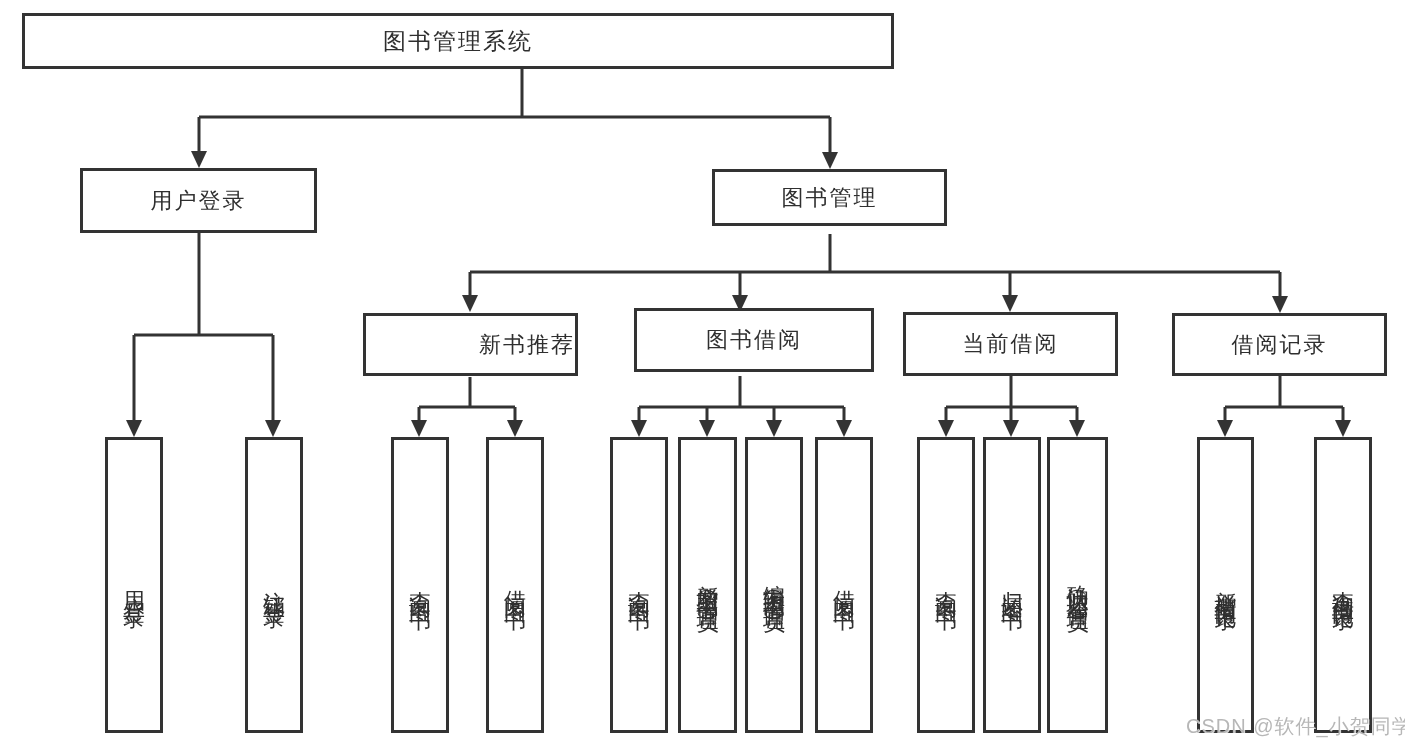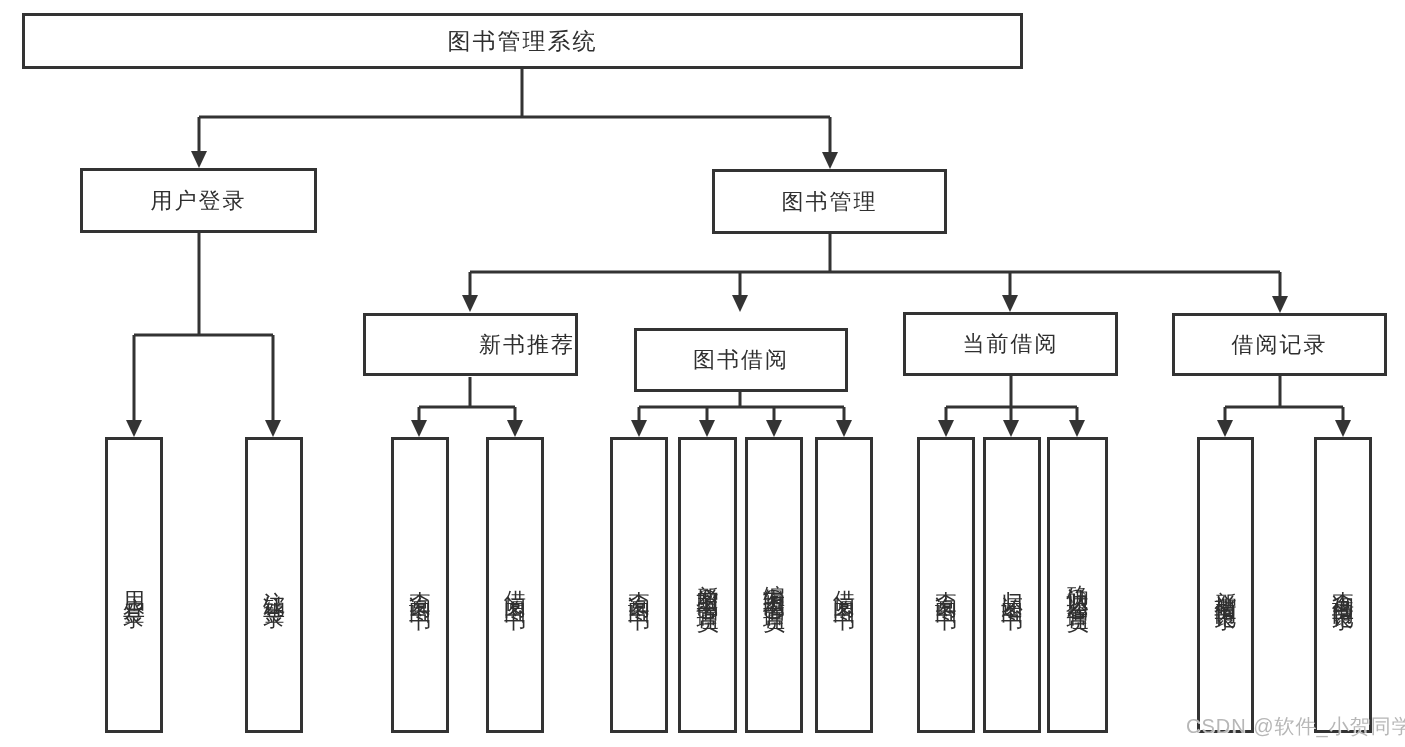--- a/index.html
+++ b/index.html
@@ -97,35 +97,35 @@
     <path d="M1011 376 V407 M946 407 H1077 M946 407 V422 M1011 407 V422 M1077 407 V422"></path>
     <polygon points="938,420 954,420 946,437"></polygon>
     <polygon points="1003,420 1019,420 1011,437"></polygon>
     <polygon points="1069,420 1085,420 1077,437"></polygon>
 
     <path d="M1280 376 V407 M1225 407 H1343 M1225 407 V422 M1343 407 V422"></path>
     <polygon points="1217,420 1233,420 1225,437"></polygon>
     <polygon points="1335,420 1351,420 1343,437"></polygon>
   </svg>
 
-  <div class="hnode root" style="left:22px;top:13px;width:1001px;height:56px;font-family:Liberation Serif, serif;">
+  <div class="hnode root" style="left:22px;top:13px;width:872px;height:56px;font-family:Liberation Serif, serif;">
     <span>图书管理系统</span>
   </div>
 
   <div class="hnode" style="left:80px;top:168px;width:237px;height:65px;">
     <span>用户登录</span>
   </div>
-  <div class="hnode" style="left:712px;top:169px;width:235px;height:65px;">
+  <div class="hnode" style="left:712px;top:169px;width:235px;height:57px;">
     <span>图书管理</span>
   </div>
 
   <div class="hnode" style="left:363px;top:313px;width:215px;height:63px;justify-content:flex-end;">
     <span>新书推荐</span>
   </div>
-  <div class="hnode" style="left:634px;top:328px;width:214px;height:64px;">
+  <div class="hnode" style="left:634px;top:308px;width:240px;height:64px;">
     <span>图书借阅</span>
   </div>
   <div class="hnode" style="left:903px;top:312px;width:215px;height:64px;">
     <span>当前借阅</span>
   </div>
   <div class="hnode" style="left:1172px;top:313px;width:215px;height:63px;">
     <span>借阅记录</span>
   </div>
 
   <div class="leaf" style="left:105px;">

